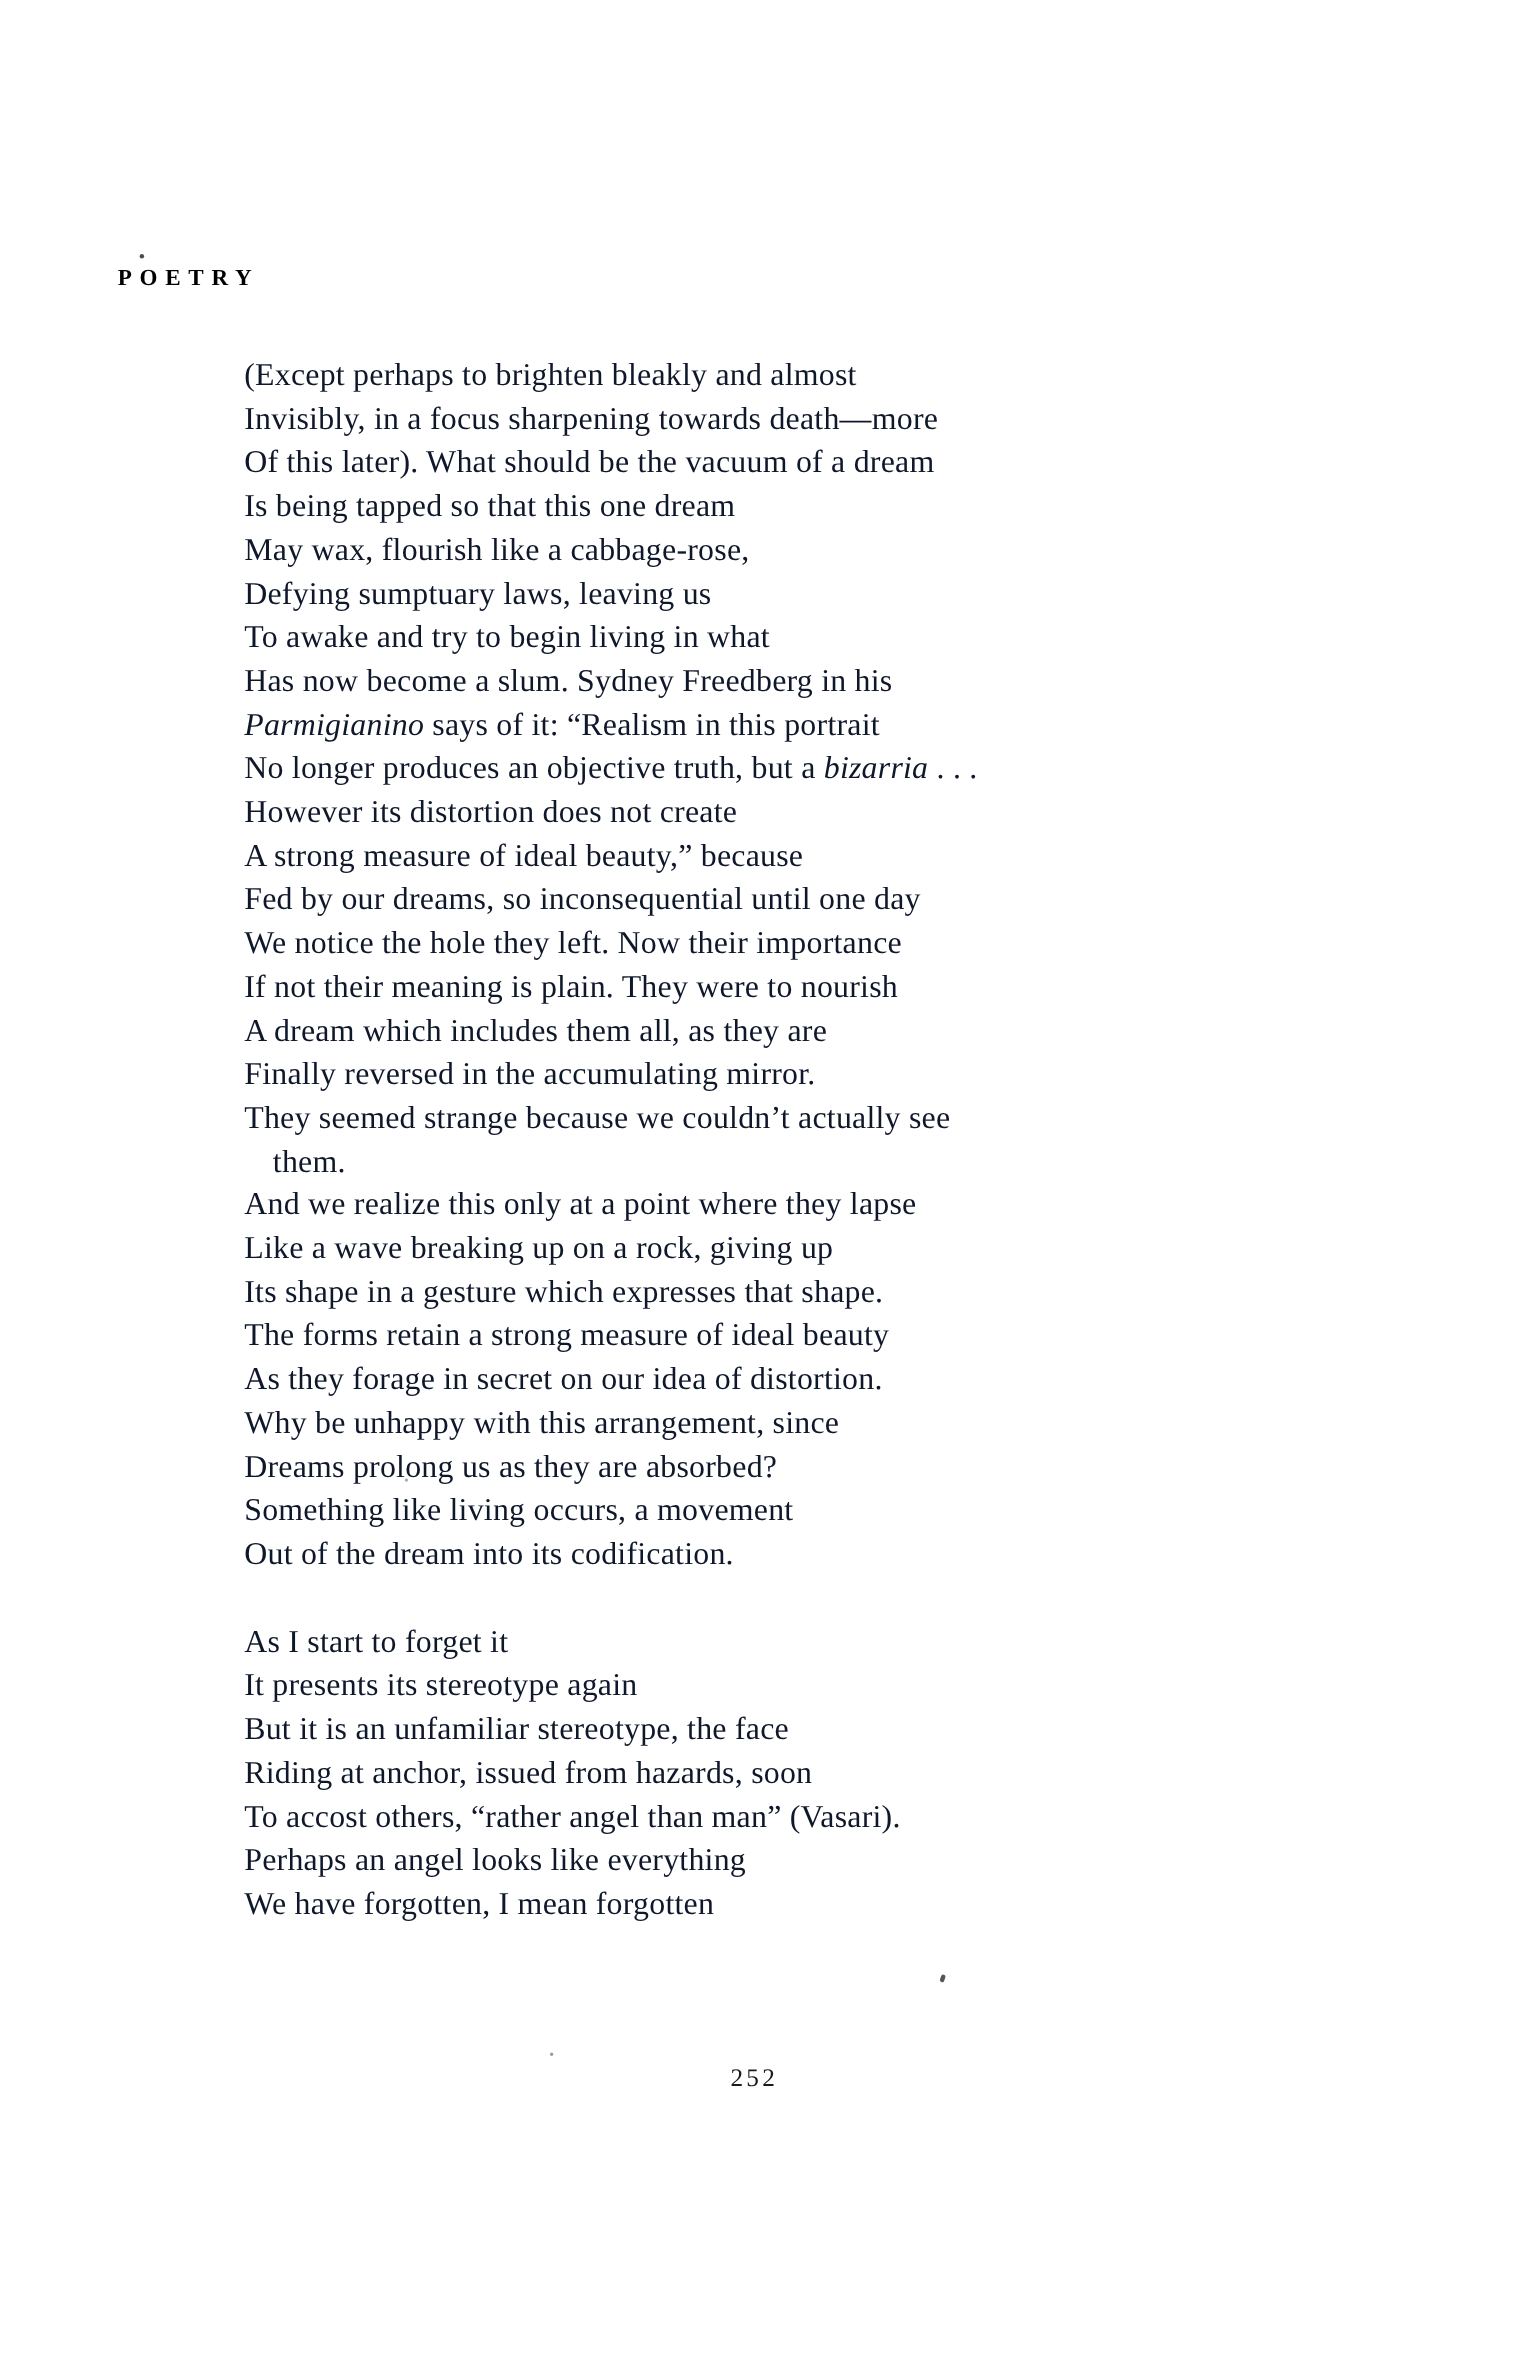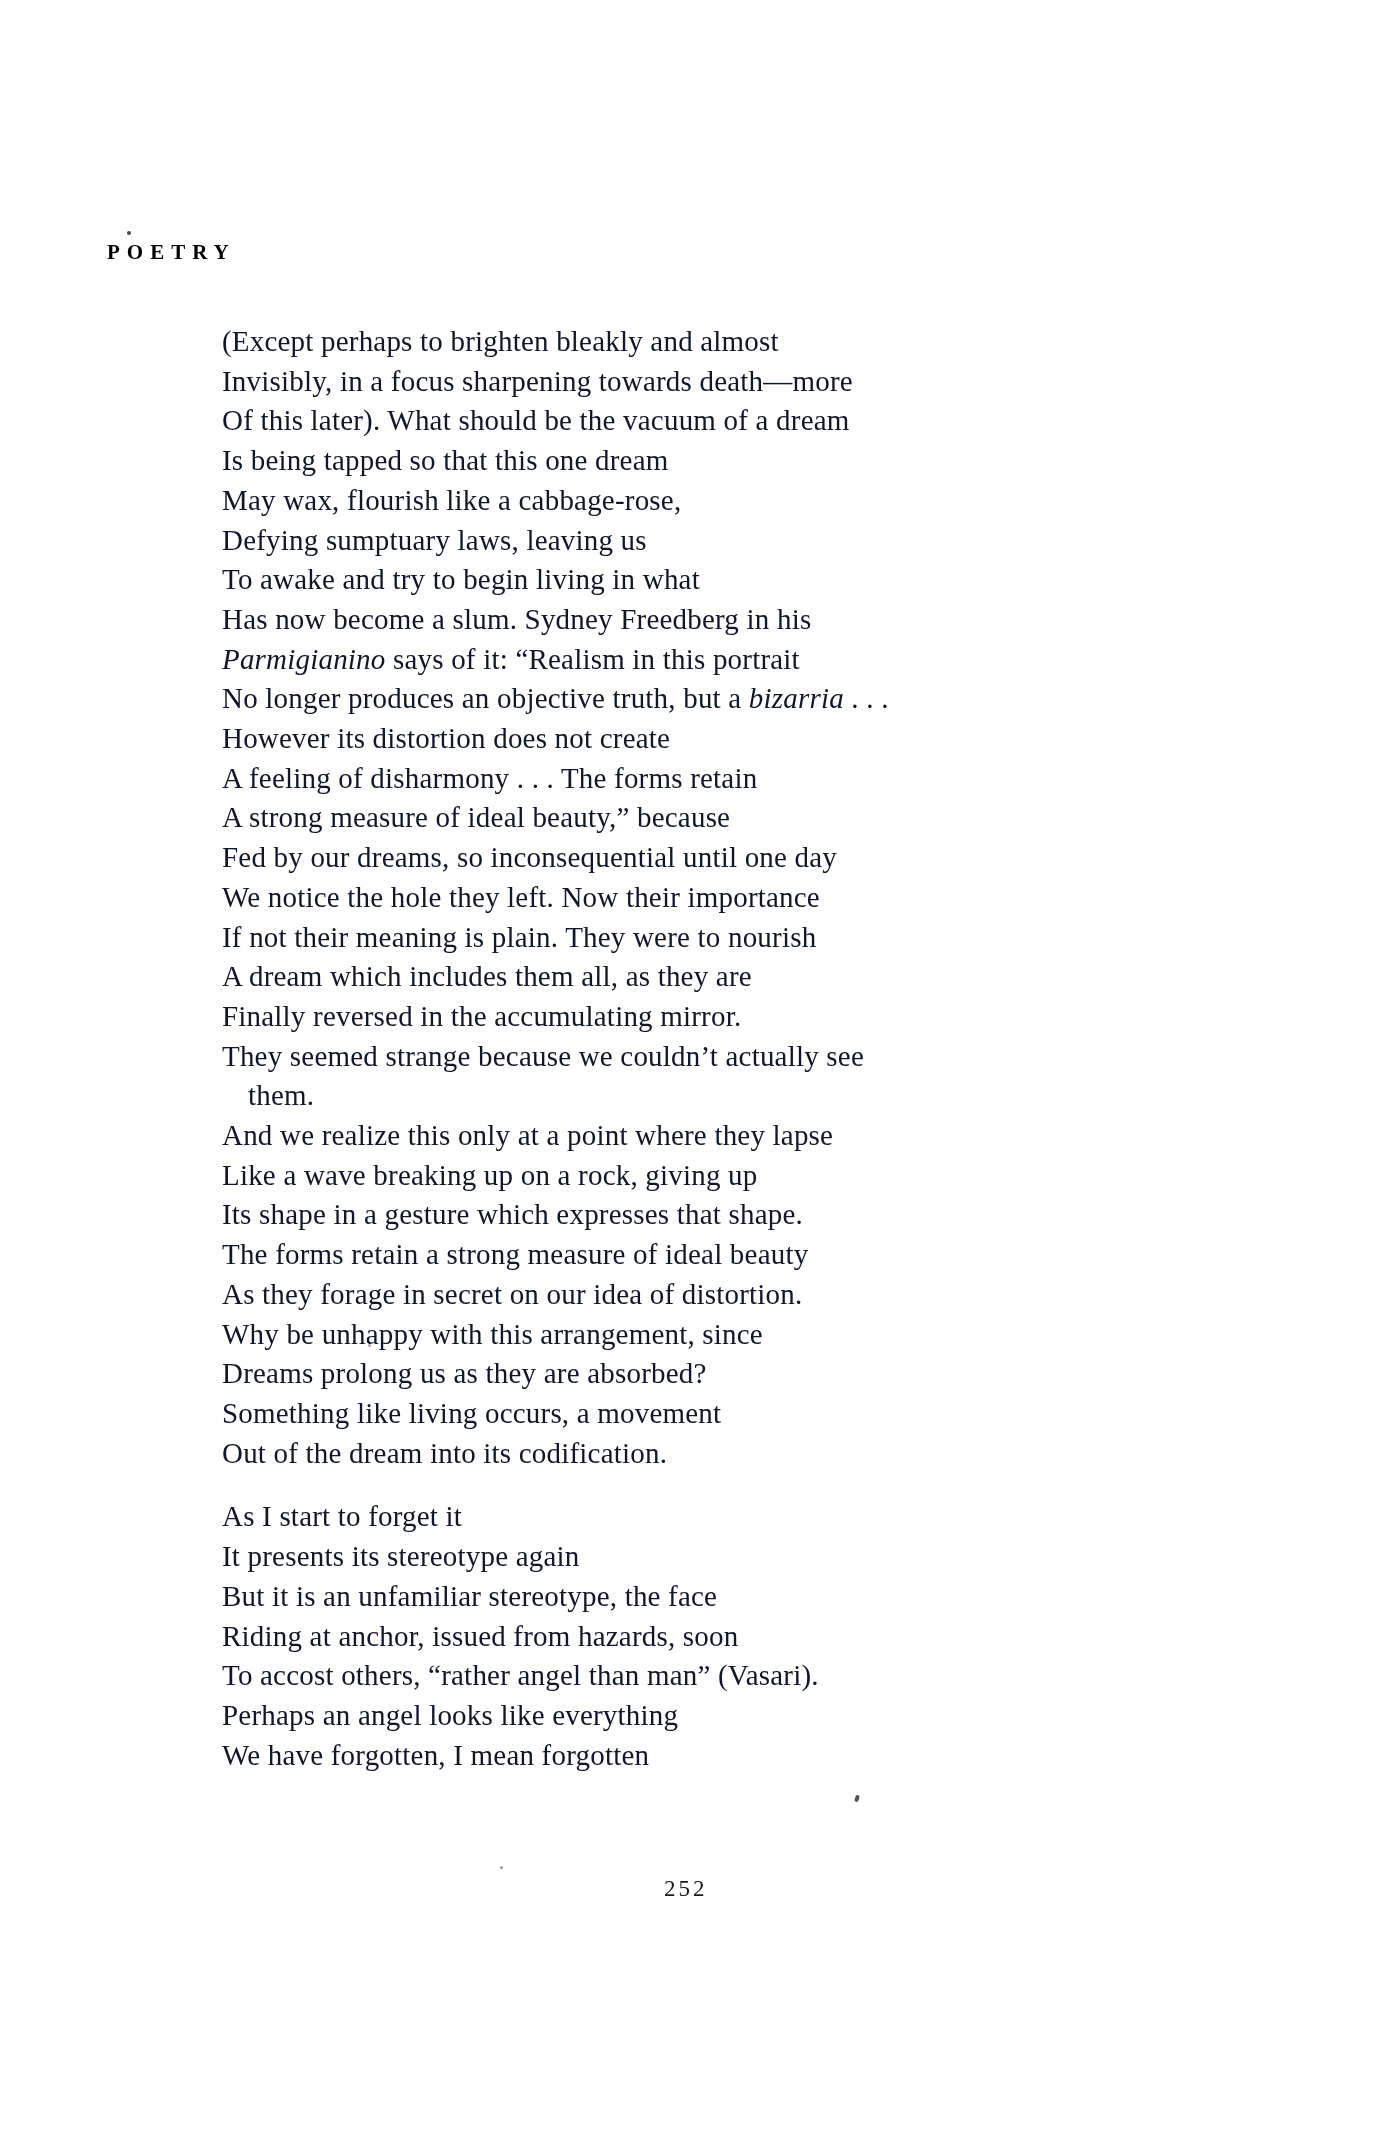--- a/index.html
+++ b/index.html
@@ -28,21 +28,21 @@
     position: absolute;
     left: 222px;
     top: 322px;
     font-size: 29px;
     line-height: 39.7px;
     letter-spacing: 0.2px;
     color: #0f172a;
     width: 900px;
   }
   .stanza + .stanza {
-    margin-top: 24px;
+    margin-top: 40px;
   }
   .poem-line {
     white-space: pre;
   }
   .poem-line.indent {
     padding-left: 26px;
   }
   .poem-line em {
   }
   .page-number {
@@ -74,21 +74,20 @@
       <div class="poem-line"><span>Invisibly, in a focus sharpening towards death—more</span></div>
       <div class="poem-line"><span>Of this later). What should be the vacuum of a dream</span></div>
       <div class="poem-line"><span>Is being tapped so that this one dream</span></div>
       <div class="poem-line"><span>May wax, flourish like a cabbage-rose,</span></div>
       <div class="poem-line"><span>Defying sumptuary laws, leaving us</span></div>
       <div class="poem-line"><span>To awake and try to begin living in what</span></div>
       <div class="poem-line"><span>Has now become a slum. Sydney Freedberg in his</span></div>
       <div class="poem-line"><em>Parmigianino</em><span> says of it: “Realism in this portrait</span></div>
       <div class="poem-line"><span>No longer produces an objective truth, but a </span><em>bizarria</em><span> . . .</span></div>
       <div class="poem-line"><span>However its distortion does not create</span></div>
-      <div class="poem-line"><span>A feeling of disharmony . . . The forms retain</span></div>
       <div class="poem-line"><span>A strong measure of ideal beauty,” because</span></div>
       <div class="poem-line"><span>Fed by our dreams, so inconsequential until one day</span></div>
       <div class="poem-line"><span>We notice the hole they left. Now their importance</span></div>
       <div class="poem-line"><span>If not their meaning is plain. They were to nourish</span></div>
       <div class="poem-line"><span>A dream which includes them all, as they are</span></div>
       <div class="poem-line"><span>Finally reversed in the accumulating mirror.</span></div>
       <div class="poem-line"><span>They seemed strange because we couldn’t actually see</span></div>
       <div class="poem-line indent"><span>them.</span></div>
       <div class="poem-line"><span>And we realize this only at a point where they lapse</span></div>
       <div class="poem-line"><span>Like a wave breaking up on a rock, giving up</span></div>

